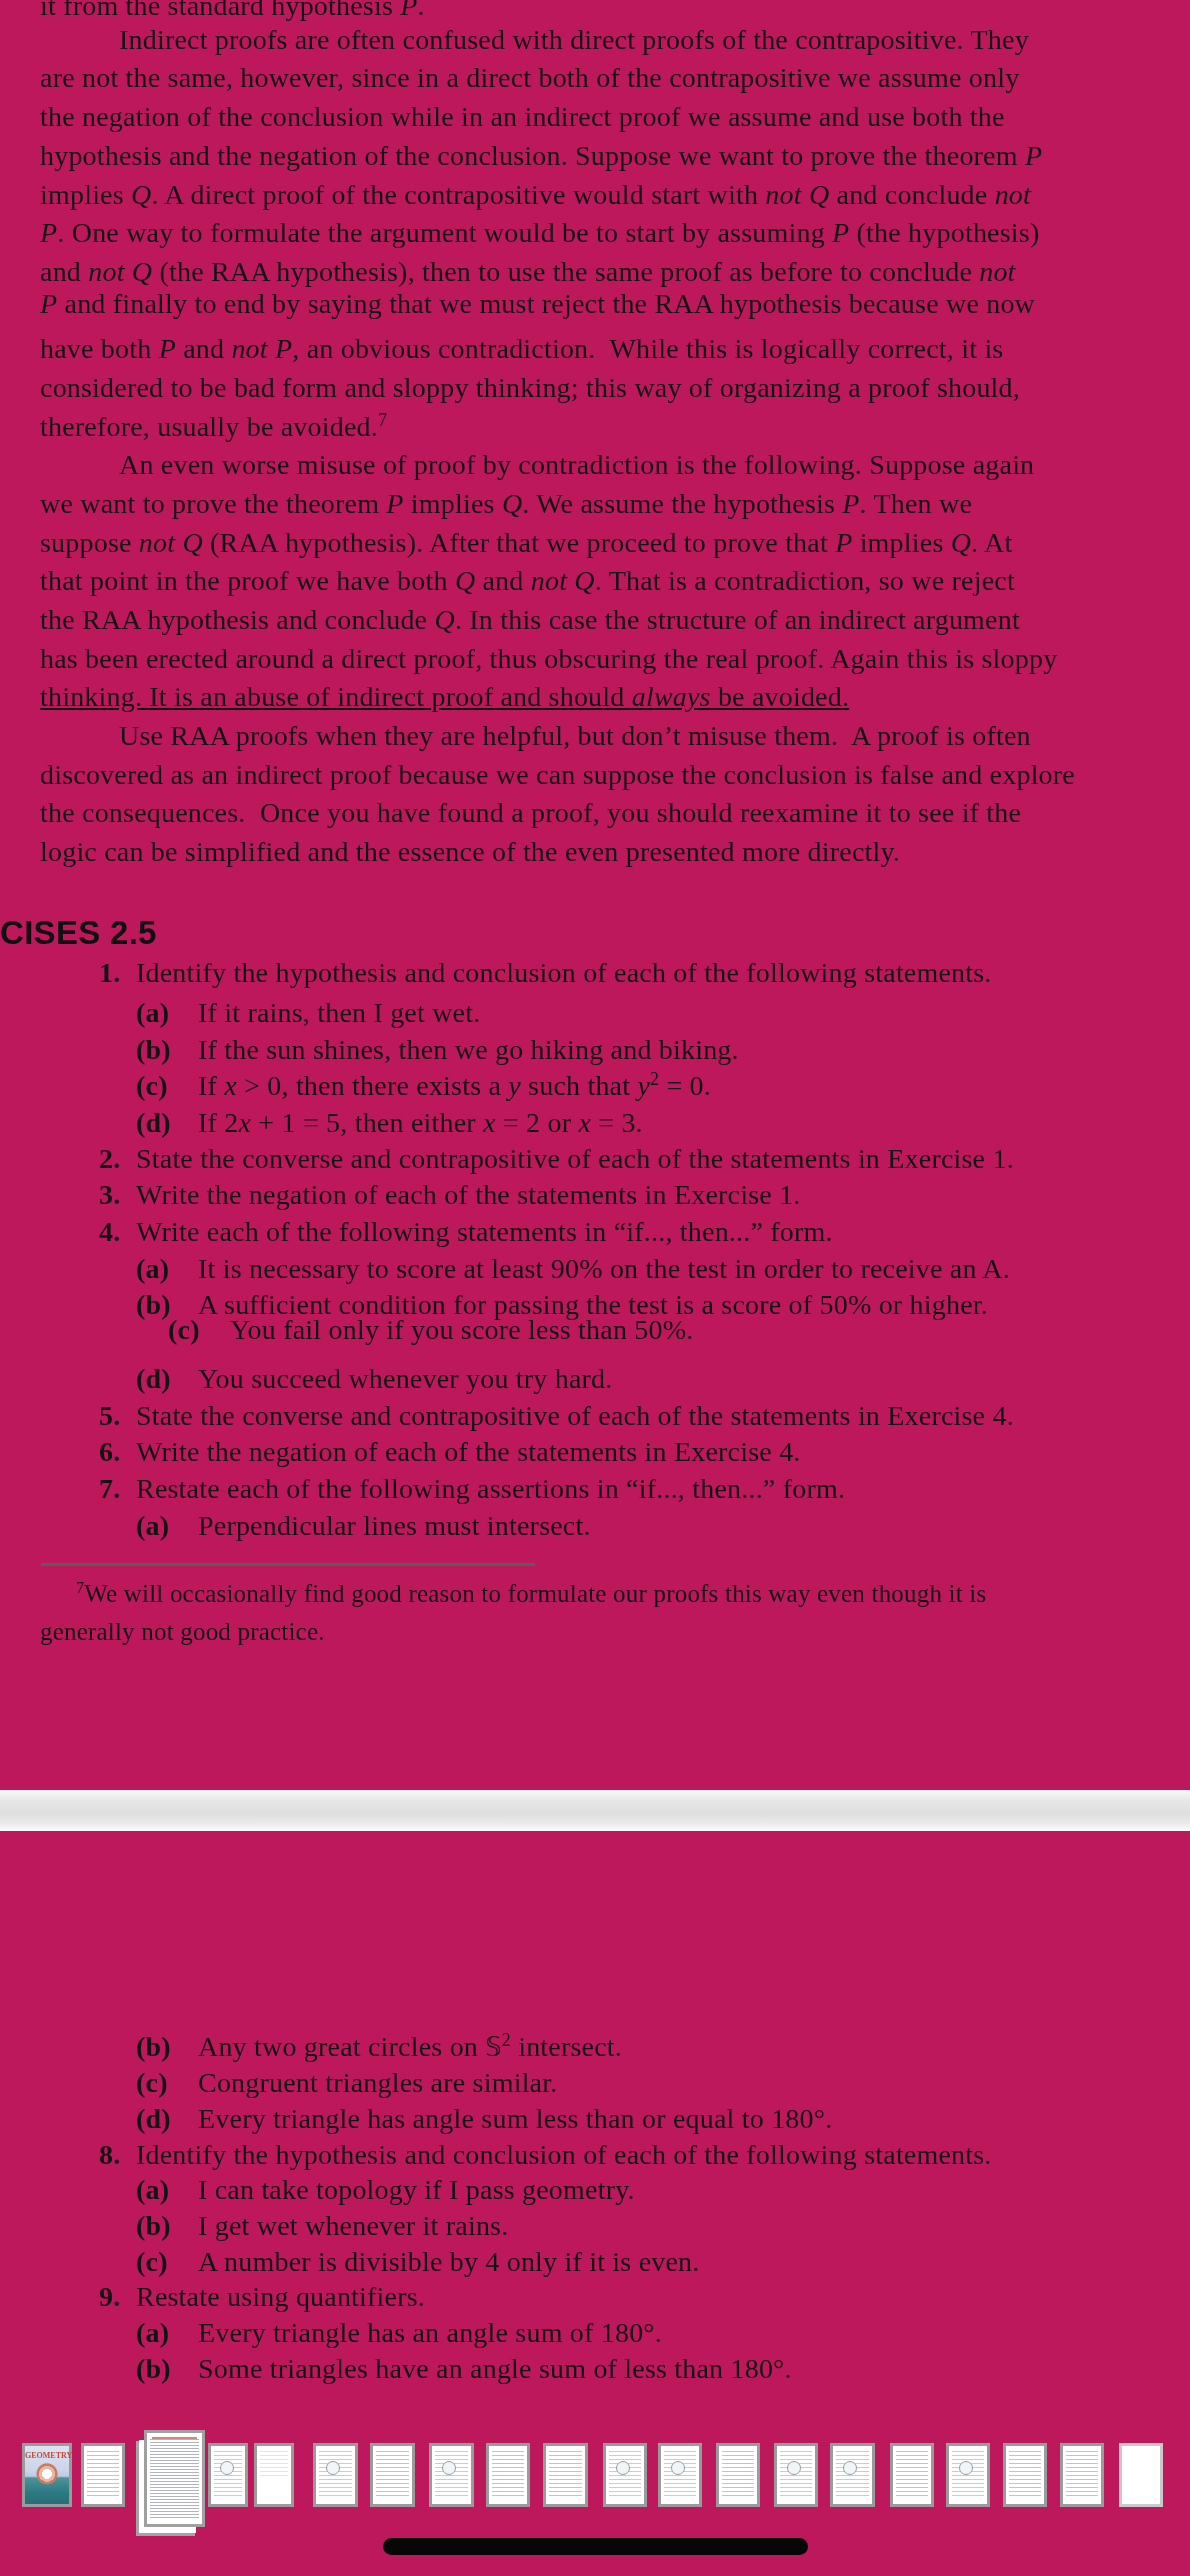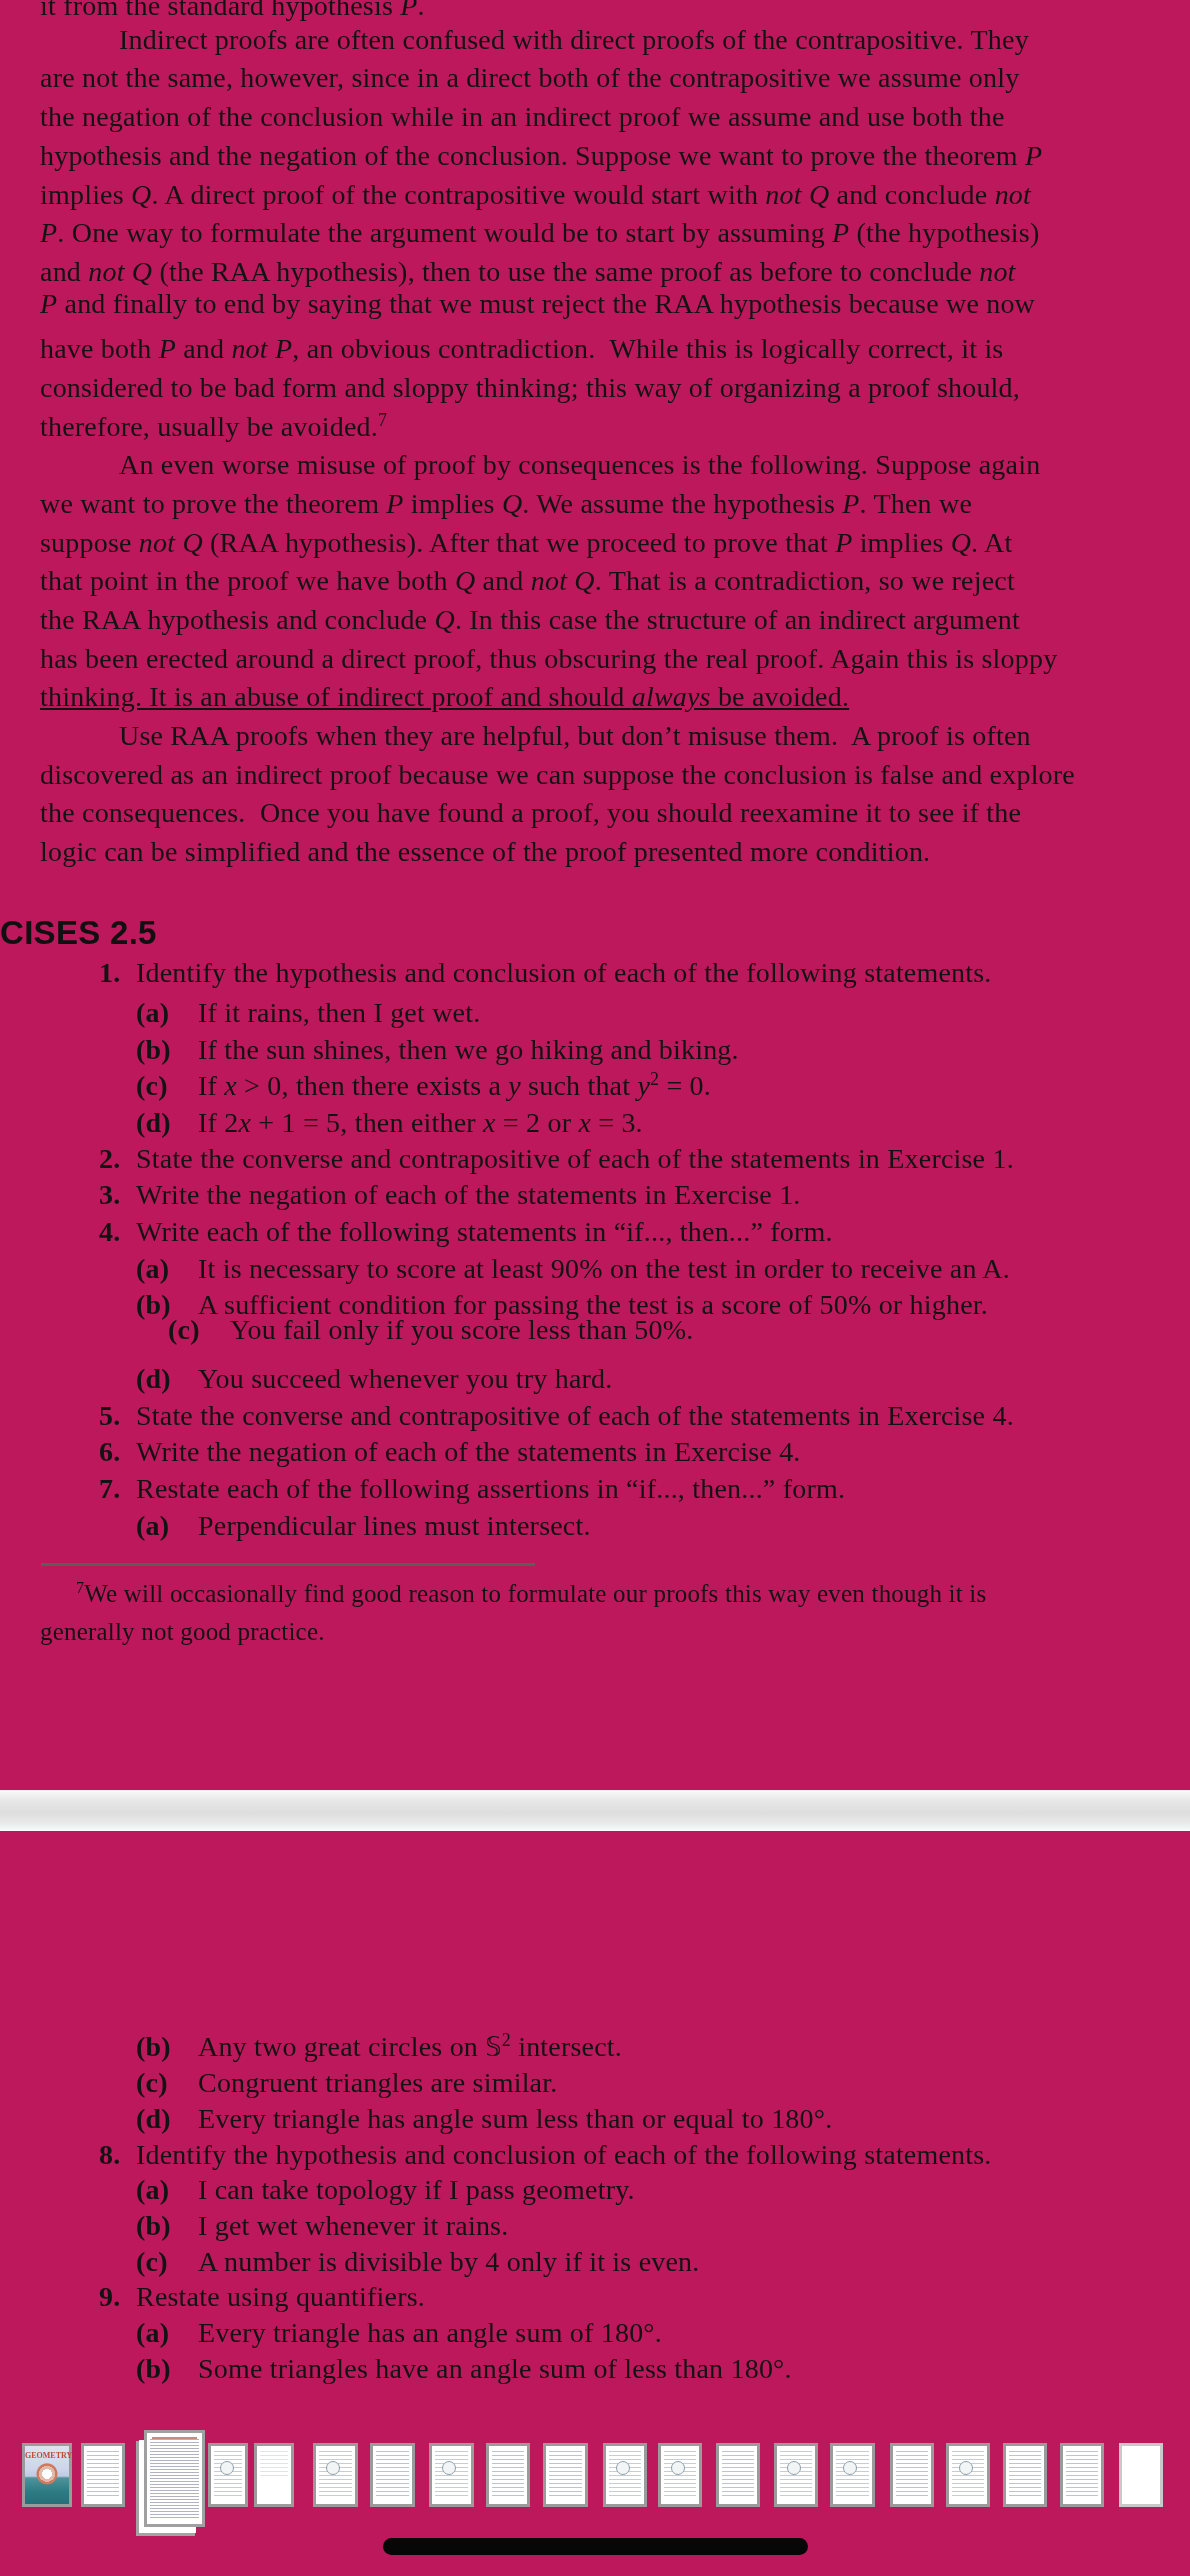--- a/index.html
+++ b/index.html
@@ -50,31 +50,31 @@
       <div class="line serif" style="left: 40px; top: 64px;">are not the same, however, since in a direct both of the contrapositive we assume only</div>
       <div class="line serif" style="left: 40px; top: 103px;">the negation of the conclusion while in an indirect proof we assume and use both the</div>
       <div class="line serif" style="left: 40px; top: 142px;">hypothesis and the negation of the conclusion. Suppose we want to prove the theorem <i>P</i></div>
       <div class="line serif" style="left: 40px; top: 181px;">implies <i>Q</i>. A direct proof of the contrapositive would start with <i>not Q</i> and conclude <i>not</i></div>
       <div class="line serif" style="left: 40px; top: 219px;"><i>P</i>. One way to formulate the argument would be to start by assuming <i>P</i> (the hypothesis)</div>
       <div class="line serif" style="left: 40px; top: 258px;">and <i>not Q</i> (the RAA hypothesis), then to use the same proof as before to conclude <i>not</i></div>
       <div class="line serif" style="left: 40px; top: 290px;"><i>P</i> and finally to end by saying that we must reject the RAA hypothesis because we now</div>
       <div class="line serif" style="left: 40px; top: 335px;">have both <i>P</i> and <i>not P</i>, an obvious contradiction.&nbsp; While this is logically correct, it is</div>
       <div class="line serif" style="left: 40px; top: 374px;">considered to be bad form and sloppy thinking; this way of organizing a proof should,</div>
       <div class="line serif" style="left: 40px; top: 413px;">therefore, usually be avoided.<sup>7</sup></div>
-      <div class="line serif" style="left: 119px; top: 451px;">An even worse misuse of proof by consequences is the following. Suppose again</div>
+      <div class="line serif" style="left: 119px; top: 451px;">An even worse misuse of proof by contradiction is the following. Suppose again</div>
       <div class="line serif" style="left: 40px; top: 490px;">we want to prove the theorem <i>P</i> implies <i>Q</i>. We assume the hypothesis <i>P</i>. Then we</div>
       <div class="line serif" style="left: 40px; top: 529px;">suppose <i>not Q</i> (RAA hypothesis). After that we proceed to prove that <i>P</i> implies <i>Q</i>. At</div>
       <div class="line serif" style="left: 40px; top: 567px;">that point in the proof we have both <i>Q</i> and <i>not Q</i>. That is a contradiction, so we reject</div>
       <div class="line serif" style="left: 40px; top: 606px;">the RAA hypothesis and conclude <i>Q</i>. In this case the structure of an indirect argument</div>
       <div class="line serif" style="left: 40px; top: 645px;">has been erected around a direct proof, thus obscuring the real proof. Again this is sloppy</div>
       <div class="line serif" style="left: 40px; top: 683px; text-decoration: underline;">thinking. It is an abuse of indirect proof and should <i>always</i> be avoided.</div>
       <div class="line serif" style="left: 119px; top: 722px;">Use RAA proofs when they are helpful, but don’t misuse them.&nbsp; A proof is often</div>
       <div class="line serif" style="left: 40px; top: 761px;">discovered as an indirect proof because we can suppose the conclusion is false and explore</div>
       <div class="line serif" style="left: 40px; top: 799px;">the consequences.&nbsp; Once you have found a proof, you should reexamine it to see if the</div>
-      <div class="line serif" style="left: 40px; top: 838px;">logic can be simplified and the essence of the proof presented more condition.</div>
+      <div class="line serif" style="left: 40px; top: 838px;">logic can be simplified and the essence of the even presented more directly.</div>
       <div class="line serif" style="left: 99px; top: 959px;"><span class="m1">1.</span>Identify the hypothesis and conclusion of each of the following statements.</div>
       <div class="line serif" style="left: 136px; top: 999px;"><span class="m2">(a)</span>If it rains, then I get wet.</div>
       <div class="line serif" style="left: 136px; top: 1036px;"><span class="m2">(b)</span>If the sun shines, then we go hiking and biking.</div>
       <div class="line serif" style="left: 136px; top: 1072px;"><span class="m2">(c)</span>If <i>x</i> &gt; 0, then there exists a <i>y</i> such that <i>y</i><sup>2</sup> = 0.</div>
       <div class="line serif" style="left: 136px; top: 1109px;"><span class="m2">(d)</span>If 2<i>x</i> + 1 = 5, then either <i>x</i> = 2 or <i>x</i> = 3.</div>
       <div class="line serif" style="left: 99px; top: 1145px;"><span class="m1">2.</span>State the converse and contrapositive of each of the statements in Exercise 1.</div>
       <div class="line serif" style="left: 99px; top: 1181px;"><span class="m1">3.</span>Write the negation of each of the statements in Exercise 1.</div>
       <div class="line serif" style="left: 99px; top: 1218px;"><span class="m1">4.</span>Write each of the following statements in “if..., then...” form.</div>
       <div class="line serif" style="left: 136px; top: 1255px;"><span class="m2">(a)</span>It is necessary to score at least 90% on the test in order to receive an A.</div>
       <div class="line serif" style="left: 136px; top: 1291px;"><span class="m2">(b)</span>A sufficient condition for passing the test is a score of 50% or higher.</div>

